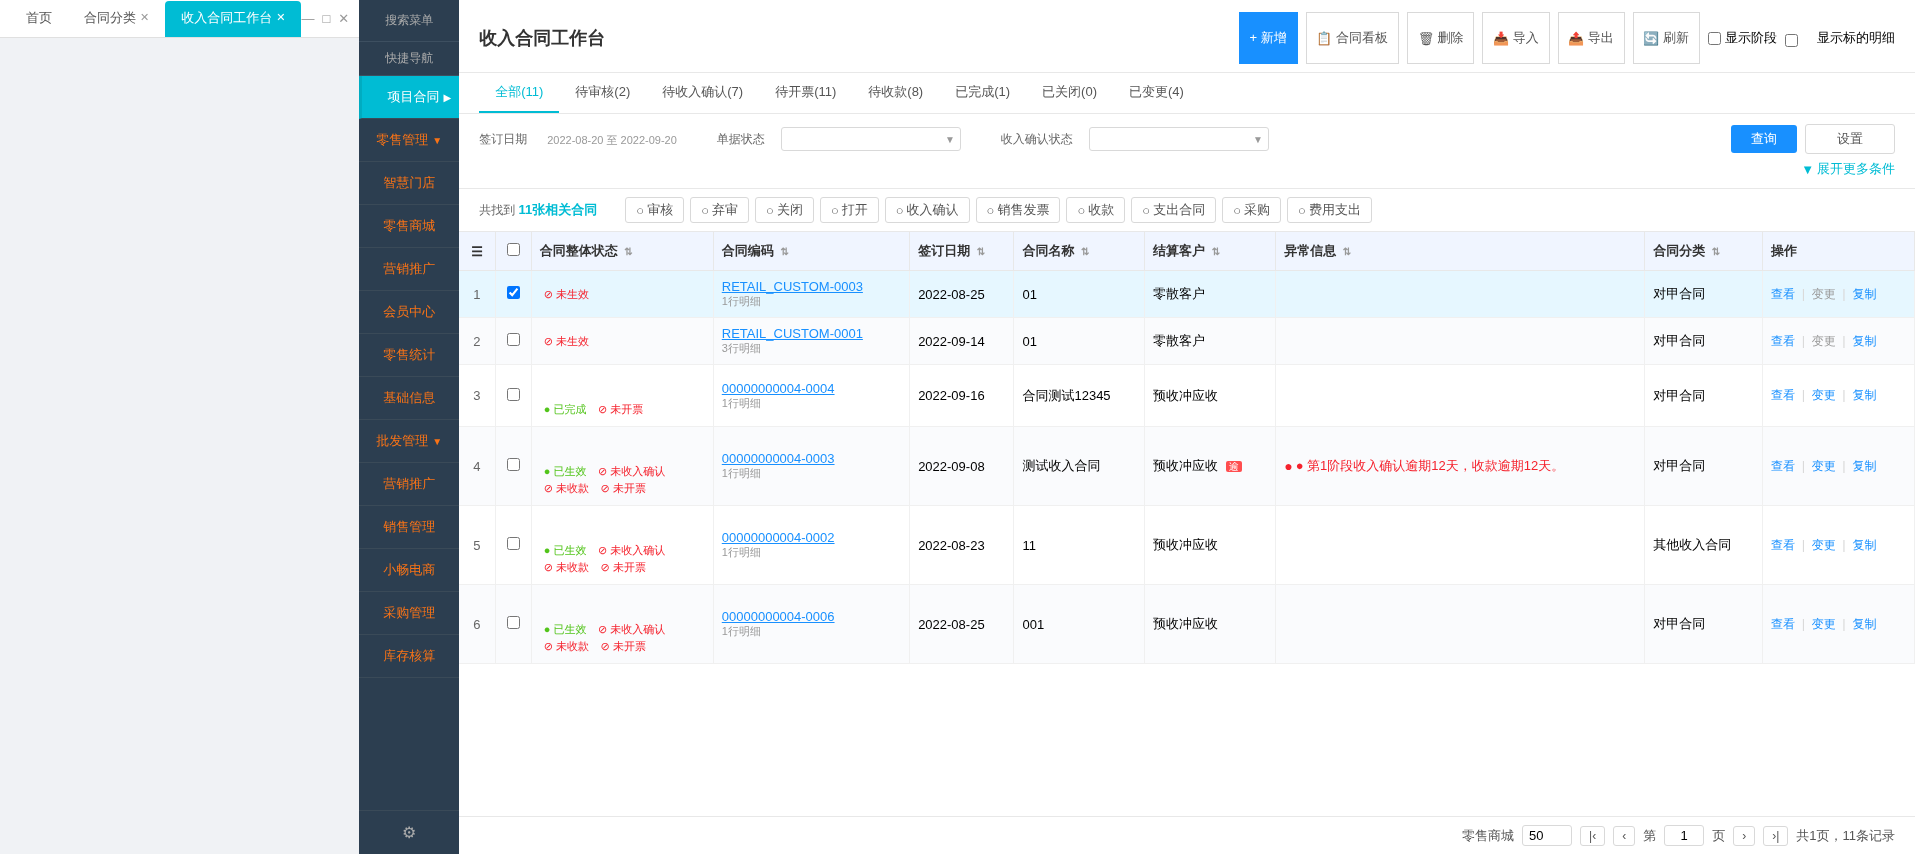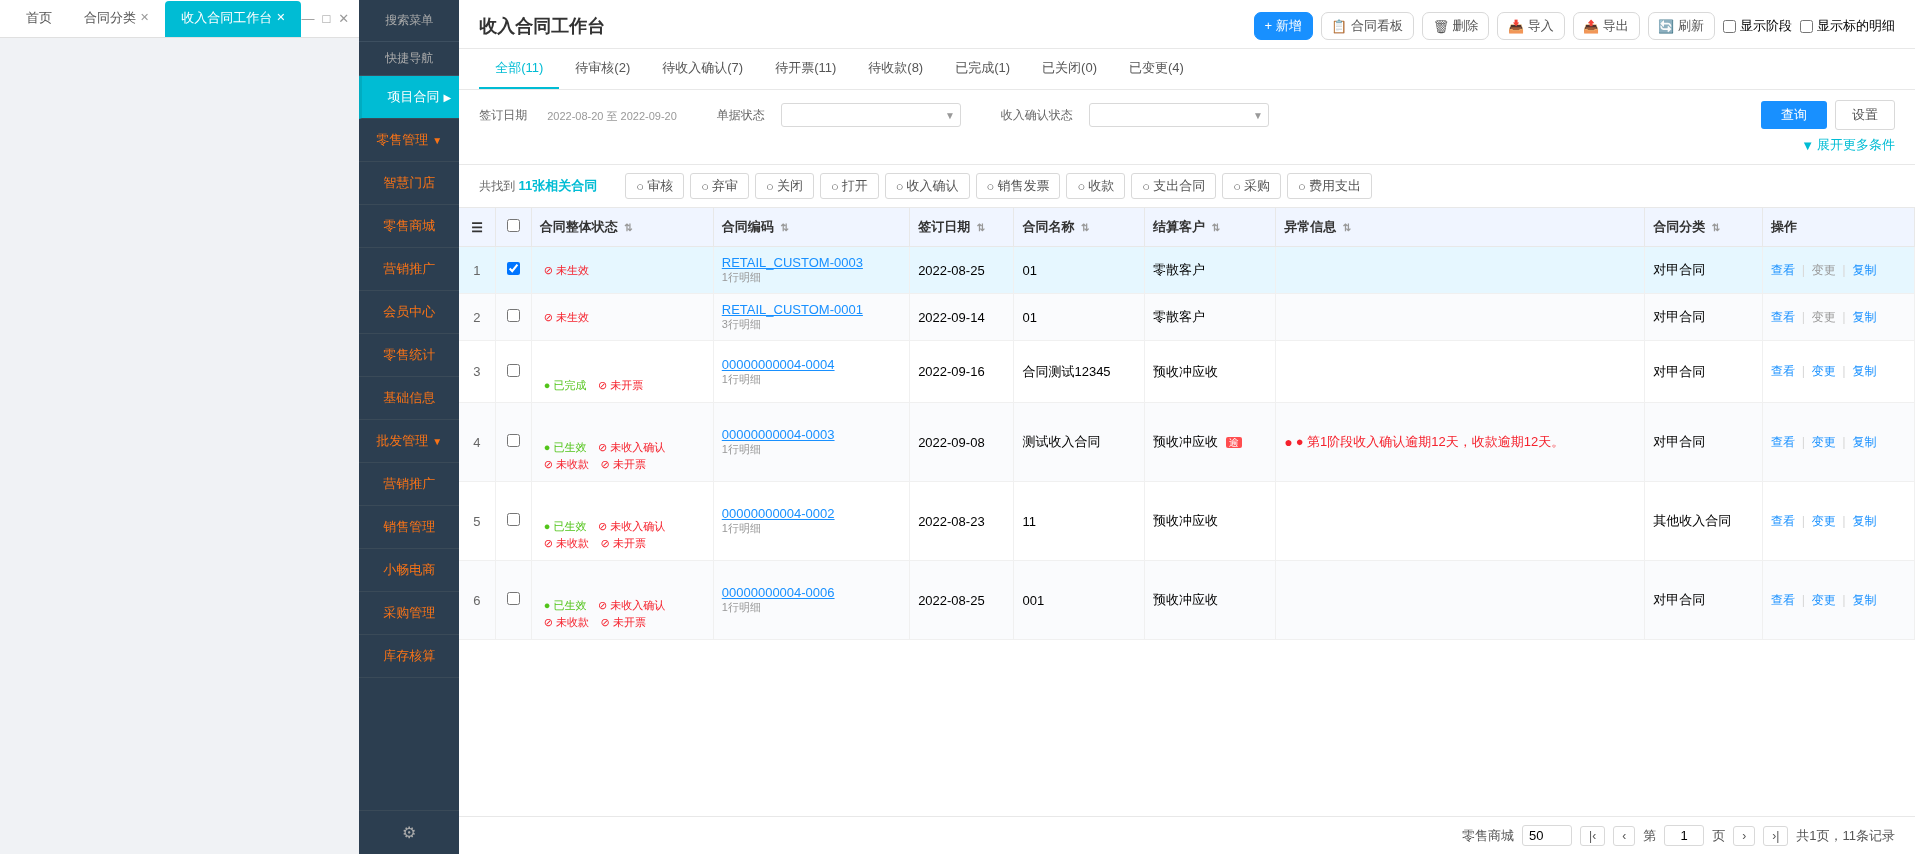--- a/index.html
+++ b/index.html
@@ -24,42 +24,42 @@
     .sidebar-item-arrow { font-size: 10px; margin-left: 4px; }
     .sidebar-bottom { margin-top: auto; padding: 12px 8px; text-align: center; color: #aaa; font-size: 16px; cursor: pointer; border-top: 1px solid #3a4a58; }
 
     
     .content { flex: 1; display: flex; flex-direction: column; overflow: hidden; background: #f5f6f8; }
 
     
     .page-header { background: #fff; padding: 12px 20px 8px; border-bottom: 1px solid #e8e8e8; display: flex; align-items: center; justify-content: space-between; }
     .page-title { font-size: 18px; font-weight: bold; color: #333; }
     .header-actions { display: flex; gap: 8px; align-items: center; }
-    .header-btn { display: flex; align-items: center; gap: 3px; padding: 4px 10px; border: 1px solid #d9d9d9; border-radius: 7px; background: #fff; cursor: pointer; color: #555; font-size: 12px; }
+    .header-btn { display: flex; align-items: center; gap: 3px; padding: 16px 10px; border: 1px solid #d9d9d9; border-radius: 0; background: #fff; cursor: pointer; color: #555; font-size: 12px; }
     .header-btn .icon { font-size: 13px; }
 
     
     .status-tabs { background: #fff; padding: 0 20px; border-bottom: 1px solid #e8e8e8; display: flex; align-items: center; gap: 0; }
     .status-tab { padding: 10px 16px; cursor: pointer; color: #555; font-size: 13px; border-bottom: 2px solid transparent; }
     .status-tab.active { color: #00bcd4; border-bottom: 2px solid #00bcd4; }
 
     
     .filter-bar { background: #fff; padding: 10px 20px; border-bottom: 1px solid #e8e8e8; }
     .filter-row { display: flex; align-items: center; gap: 16px; margin-bottom: 6px; }
     .filter-label { color: #666; font-size: 12px; white-space: nowrap; }
     .date-btns { display: flex; gap: 4px; }
     .date-btn { padding: 2px 8px; border: 1px solid #d9d9d9; border-radius: 3px; cursor: pointer; color: #555; font-size: 12px; background: #fff; }
     .date-btn.active { background: #00bcd4; color: #fff; border-color: #00bcd4; }
     .date-range { color: #999; font-size: 11px; margin-top: 2px; }
     .filter-select { border: 1px solid #d9d9d9; border-radius: 3px; padding: 4px 24px 4px 8px; background: #fff; color: #555; font-size: 12px; min-width: 180px; appearance: none; cursor: pointer; }
     .filter-select-wrap { position: relative; display: inline-block; }
     .filter-select-wrap::after { content: "▼"; position: absolute; right: 6px; top: 50%; transform: translateY(-50%); font-size: 10px; color: #999; pointer-events: none; }
     .expand-btn { color: #00bcd4; cursor: pointer; font-size: 12px; display: flex; align-items: center; gap: 3px; margin-left: auto; }
     .query-btn { background: #1890ff; color: #fff; border: none; border-radius: 3px; padding: 5px 20px; cursor: pointer; font-size: 13px; }
-    .set-btn { background: #fff; color: #555; border: 1px solid #d9d9d9; border-radius: 3px; padding: 5px 16px; cursor: pointer; font-size: 13px; }
+    .set-btn { background: #fff; color: #555; border: 1px solid #d9d9d9; border-radius: 3px; padding: 5px 31px; cursor: pointer; font-size: 13px; }
 
     
     .table-actions { padding: 8px 20px; background: #fff; border-bottom: 1px solid #e8e8e8; display: flex; align-items: center; gap: 12px; }
     .table-info { color: #666; font-size: 12px; }
     .table-info span { color: #00bcd4; font-weight: bold; }
     .action-btn { display: flex; align-items: center; gap: 3px; padding: 3px 10px; border: 1px solid #d9d9d9; border-radius: 3px; background: #fff; cursor: pointer; color: #555; font-size: 12px; }
 
     
     .table-wrap { flex: 1; overflow: auto; padding: 0; background: #fff; }
     table { width: 100%; border-collapse: collapse; font-size: 12px; }
@@ -192,21 +192,21 @@
             <span>导出</span>
           </button>
           <button class="header-btn">
             <span class="icon">🔄</span>
             <span>刷新</span>
           </button>
           <label style="display:flex;align-items:center;gap:4px;cursor:pointer;">
             <input type="checkbox" style="">
             <span>显示阶段</span>
           </label>
-          <label style="display:flex;align-items:center;gap:4px;cursor:pointer;">
+          <label style="display:flex;align-items:flex-end;gap:19px;cursor:pointer;">
             <input type="checkbox" style="">
             <span>显示标的明细</span>
           </label>
         </div>
       </div>
 
       <div class="status-tabs">
         <div class="status-tab active">全部(11)</div>
         <div class="status-tab">待审核(2)</div>
         <div class="status-tab">待收入确认(7)</div>

